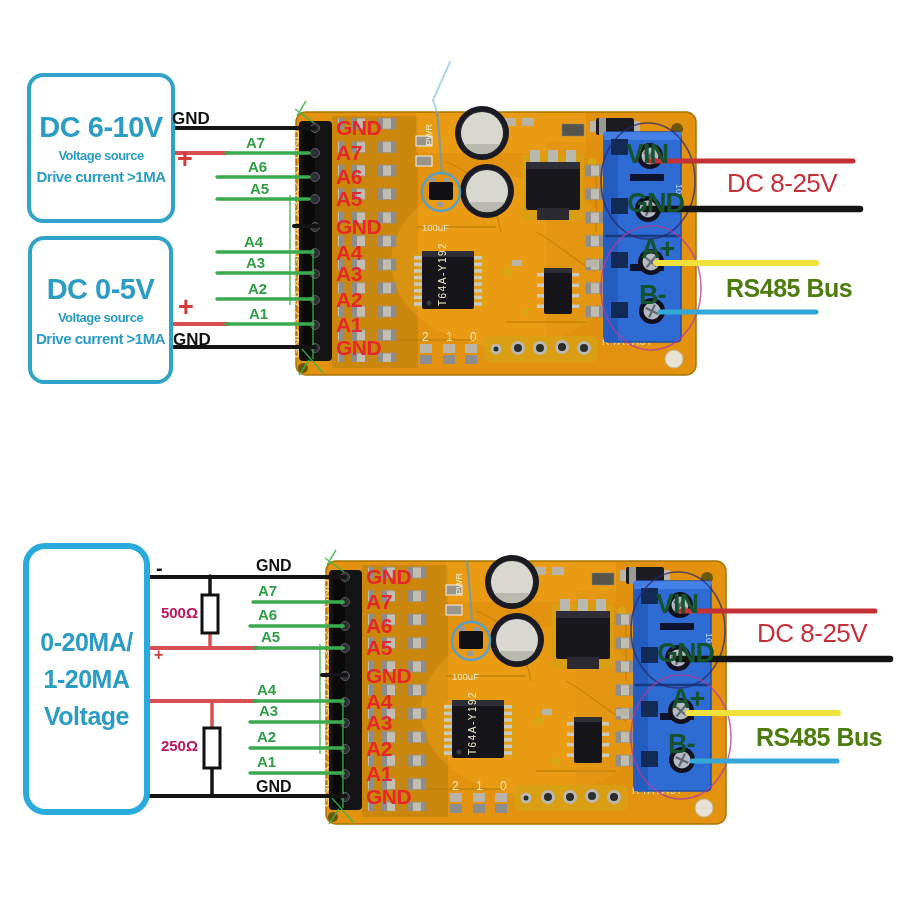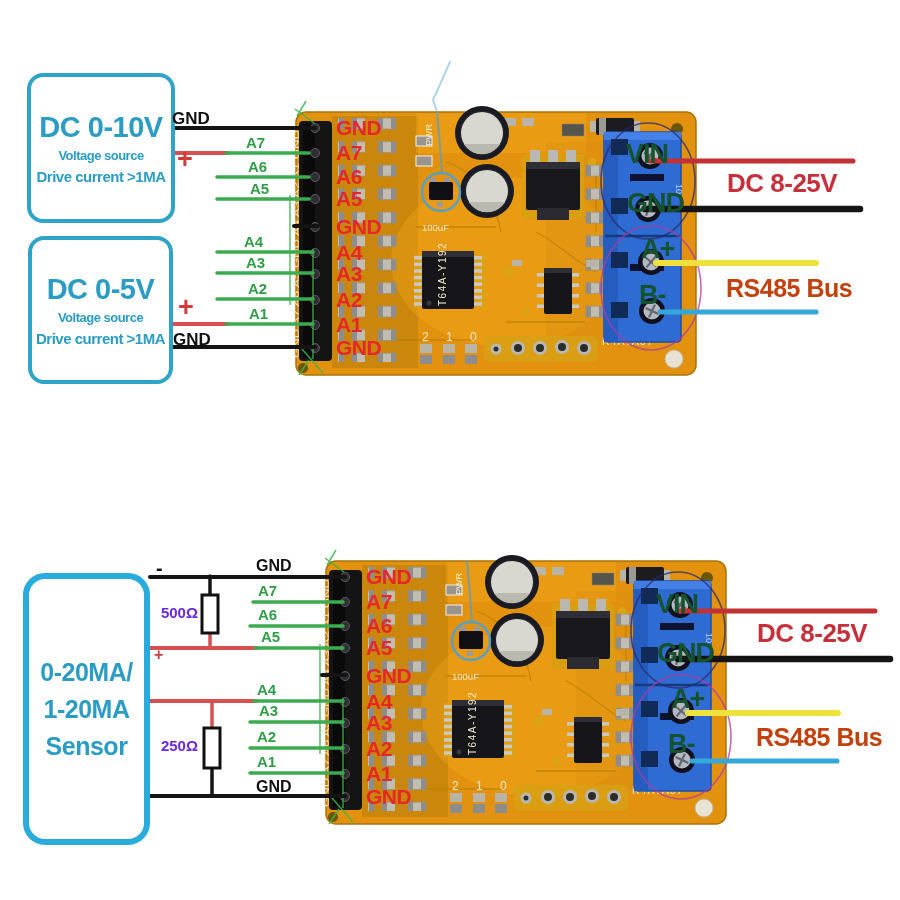--- a/index.html
+++ b/index.html
@@ -2,36 +2,36 @@
 <html><head>
 <meta charset="utf-8">
 <style>
   html,body{margin:0;padding:0;background:#fff;}
   .canvas{position:relative;width:900px;height:900px;background:#fff;overflow:hidden;
           font-family:"Liberation Sans",sans-serif;}
   svg{position:absolute;left:0;top:0;}
   .cyanbox{position:absolute;background:#fff;border:4px solid #2fa3c8;border-radius:16px;
            box-sizing:border-box;display:flex;flex-direction:column;align-items:center;
            justify-content:center;gap:7px;text-align:center;}
-  .sensorbox{border:6px solid #2aabdd;border-radius:22px;gap:12px;margin-top:30px;}
+  .sensorbox{border:6px solid #2aabdd;border-radius:22px;gap:12px;}
   .bt{color:#2b9cc4;font-weight:bold;letter-spacing:-0.5px;line-height:1;}
   .bt1{font-size:29px;}
   .bt2{font-size:13px;}
   .bt3{font-size:15px;}
   .sl{font-size:25px;}
   .klbl{position:absolute;font-weight:bold;color:#111;font-size:16px;line-height:1;}
   .klbl.big{font-size:17px;}
   .glbl{position:absolute;font-weight:bold;color:#2f9e47;font-size:15px;line-height:1;}
   .plus{position:absolute;font-weight:bold;color:#d23b3b;font-size:27px;line-height:1;}
   .plus.small{font-size:16px;color:#c94040;}
   .minus{position:absolute;font-weight:bold;color:#111;font-size:20px;line-height:1;}
   .rlbl{position:absolute;font-weight:bold;color:#14532d;font-size:27px;letter-spacing:-1px;line-height:1;}
-  .power{position:absolute;font-weight:bold;color:#c5303a;font-size:26px;letter-spacing:-0.5px;line-height:1;}
-  .bus{position:absolute;font-weight:bold;color:#c2410c;font-size:25px;letter-spacing:-0.5px;line-height:1;}
-  .reslbl{position:absolute;font-weight:bold;color:#6d28d9;font-size:15px;line-height:1;text-align:right;}
+  .power{position:absolute;font-weight:normal;color:#c5303a;font-size:26px;letter-spacing:-0.5px;line-height:1;}
+  .bus{position:absolute;font-weight:bold;color:#4d7c0f;font-size:25px;letter-spacing:-0.5px;line-height:1;}
+  .reslbl{position:absolute;font-weight:bold;color:#be185d;font-size:15px;line-height:1;text-align:right;}
 </style>
 </head>
 <body>
 
 <div class="canvas">
 
 <svg width="900" height="900" viewBox="0 0 900 900">
   <defs>
     <pattern id="smd" width="26" height="23.5" patternUnits="userSpaceOnUse">
       <rect x="4" y="6" width="18" height="11" fill="#c2bdb2" stroke="#8d887d" stroke-width="0.6"></rect>
@@ -315,21 +315,21 @@
     <rect x="204" y="728" width="16" height="40" fill="#fff" stroke="#111" stroke-width="3"></rect>
     <line x1="150" y1="796" x2="345" y2="796" stroke="#141414" stroke-width="4"></line>
     <line x1="680" y1="611" x2="875" y2="611" stroke="#c13136" stroke-width="5"></line>
     <line x1="678" y1="659" x2="890" y2="659" stroke="#141414" stroke-width="6.5"></line>
     <line x1="688" y1="713" x2="838" y2="713" stroke="#f0e23c" stroke-width="6"></line>
     <line x1="692" y1="761" x2="837" y2="761" stroke="#35a7d8" stroke-width="5"></line>
   </g>
 </svg>
 
 <div class="cyanbox" style="left:27px;top:73px;width:148px;height:150px;">
-  <div class="bt bt1">DC 0-10V</div>
+  <div class="bt bt1">DC 6-10V</div>
   <div class="bt bt2">Voltage source</div>
   <div class="bt bt3">Drive current &gt;1MA</div>
 </div>
 <div class="cyanbox" style="left:28px;top:236px;width:145px;height:148px;">
   <div class="bt bt1">DC 0-5V</div>
   <div class="bt bt2">Voltage source</div>
   <div class="bt bt3">Drive current &gt;1MA</div>
 </div>
 
 <span class="klbl big" style="left:172px;top:110px;">GND</span>
@@ -347,21 +347,21 @@
 <span class="rlbl" style="left:626px;top:141px;">VIN</span>
 <span class="power" style="left:727px;top:170px;">DC 8-25V</span>
 <span class="rlbl" style="left:627px;top:190px;">GND</span>
 <span class="rlbl" style="left:641px;top:236px;">A+</span>
 <span class="bus" style="left:726px;top:276px;">RS485 Bus</span>
 <span class="rlbl" style="left:639px;top:282px;">B-</span>
 
 <div class="cyanbox sensorbox" style="left:23px;top:543px;width:127px;height:272px;">
   <div class="bt sl">0-20MA/</div>
   <div class="bt sl">1-20MA</div>
-  <div class="bt sl">Sensor</div>
+  <div class="bt sl">Voltage</div>
 </div>
 
 <span class="minus" style="left:156px;top:558px;">-</span>
 <span class="klbl" style="left:256px;top:558px;">GND</span>
 <span class="reslbl" style="left:158px;top:605px;width:40px;">500Ω</span>
 <span class="plus small" style="left:154px;top:647px;">+</span>
 <span class="glbl" style="left:258px;top:583px;">A7</span>
 <span class="glbl" style="left:258px;top:607px;">A6</span>
 <span class="glbl" style="left:261px;top:629px;">A5</span>
 <span class="glbl" style="left:257px;top:682px;">A4</span>

